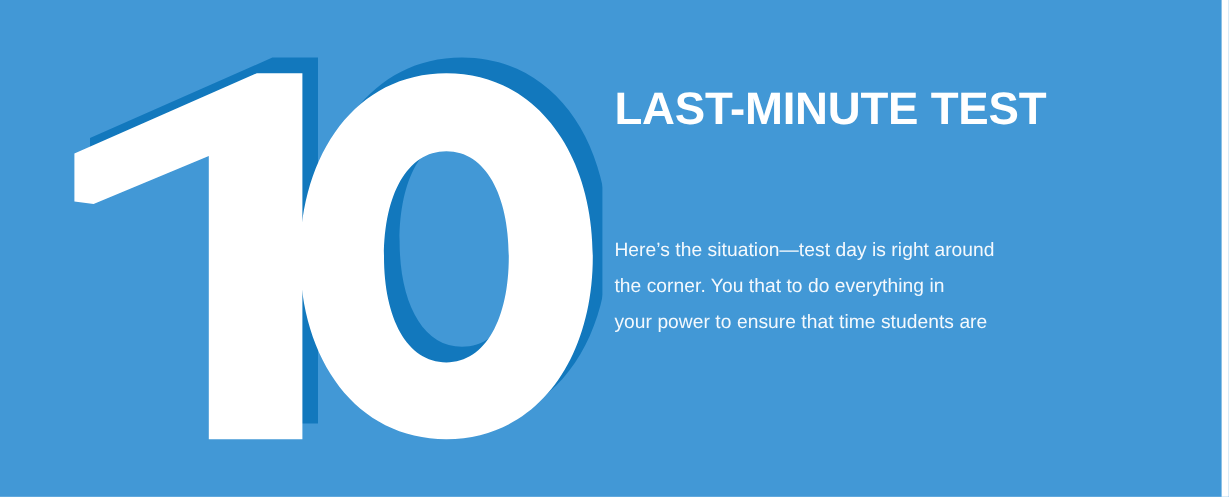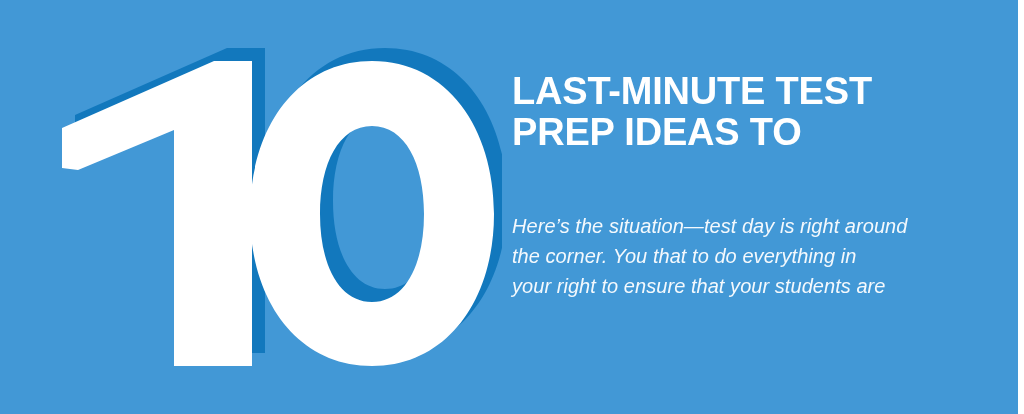--- a/index.html
+++ b/index.html
@@ -72,30 +72,29 @@
   }
 
   .headline-line {
     display: block;
     white-space: nowrap;
   }
 
   .body-copy {
     position: absolute;
     left: 0;
-    top: 211px;
+    top: 194px;
     width: 452px;
     margin: 0;
     color: #f4f9fd;
     font-family: "Liberation Sans", sans-serif;
-    font-size: 20px;
+    font-size: 16px;
     line-height: 30px;
     font-weight: normal;
     letter-spacing: 0.05px;
-    font-style: italic;
   }
 
   .body-line {
     display: block;
     white-space: nowrap;
   }
 </style>
 </head>
 <body>
 
@@ -137,23 +136,22 @@
                    C 402,145 383,108 350,108 Z" fill="#ffffff" fill-rule="evenodd"></path>
         </g>
       </svg>
     </div>
   </div>
 
   <div class="text-block">
 
     <h1 class="headline" style="color: rgb(255, 255, 255);">
       <span class="headline-line">LAST-MINUTE TEST</span>
-      <span class="headline-line">PREP IDEAS TO</span>
     </h1>
 
     <p class="body-copy" style="color: rgb(244, 249, 253);">
       <span class="body-line">Here’s the situation—test day is right around</span>
       <span class="body-line">the corner. You that to do everything in</span>
-      <span class="body-line">your right to ensure that your students are</span>
+      <span class="body-line">your power to ensure that time students are</span>
     </p>
 
   </div>
 </div>
 
 </body></html>

